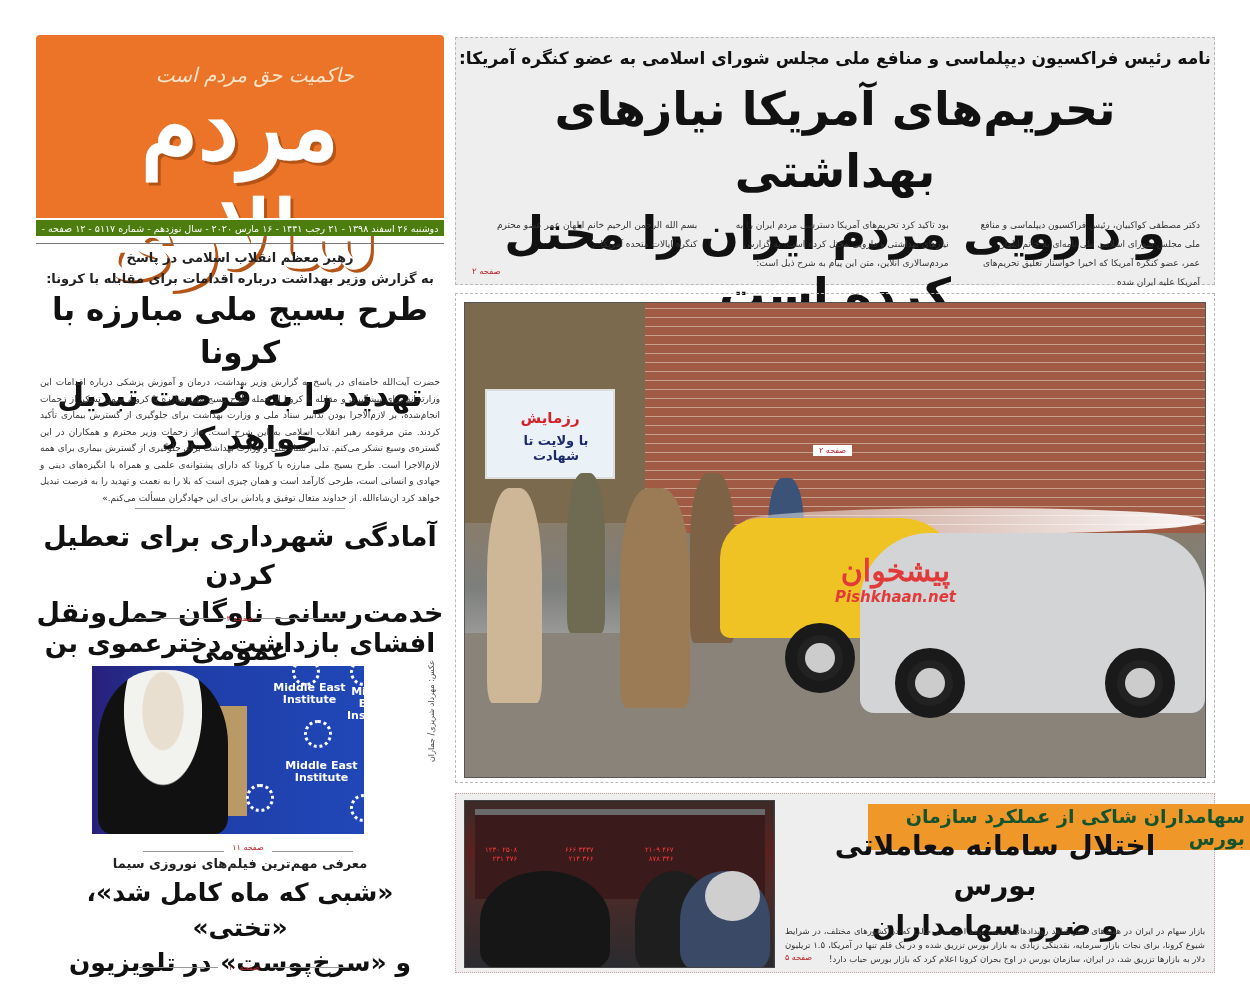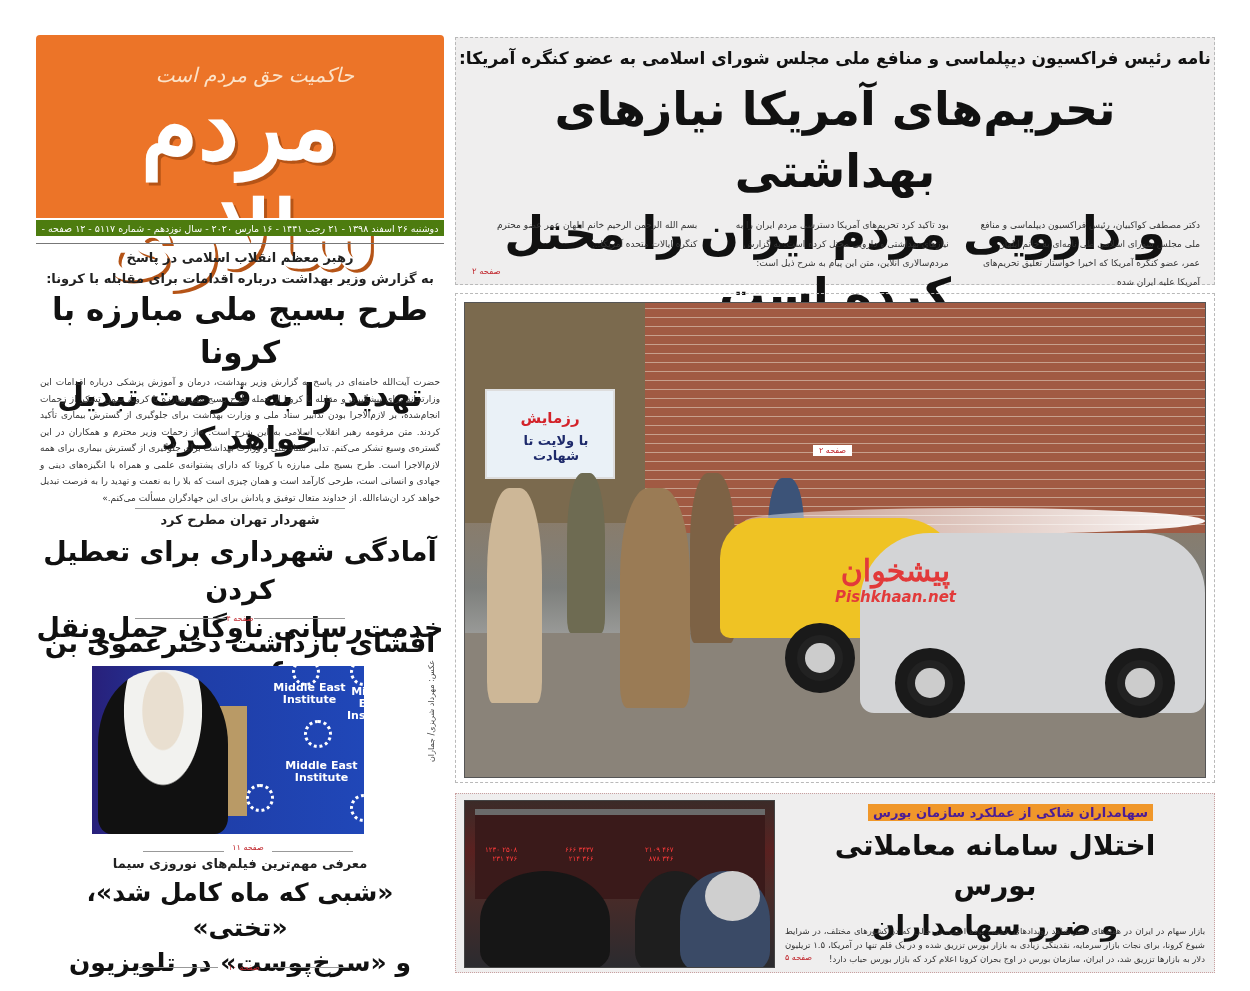--- a/index.html
+++ b/index.html
@@ -103,21 +103,21 @@
     left: 455px; top: 793px; width: 760px; height: 180px; background: #efeeee; border: 1px dotted #c9a0a0;
   }
   #bourse-photo {
     left: 464px; top: 800px; width: 311px; height: 168px; overflow: hidden;
     background: linear-gradient(180deg, #3b2b28 0%, #5a2120 30%, #4a2b28 55%, #2b2b2f 100%);
     border: 1px solid #444;
   }
   .board-text { position: absolute; color: #ff3b3b; font-size: 7px; direction: rtl; line-height: 9px; }
   .head-person { position: absolute; border-radius: 50% 50% 20% 20%; }
   #bourse-kicker {
-    left: 868px; top: 804px; background: #f0972a; color: #4c1d95; font-size: 13px; font-weight: bold; padding: 1px 5px;
+    left: 868px; top: 804px; background: #f0972a; color: #14532d; font-size: 19px; font-weight: bold; padding: 1px 5px;
   }
   #bourse-head { left: 790px; top: 826px; width: 410px; text-align: center; font-size: 28px; font-weight: bold; line-height: 40px; }
   #bourse-body { left: 785px; top: 924px; width: 420px; font-size: 8.5px; line-height: 14px; color: #333; text-align: justify; }
   #bourse-pageref { left: 785px; top: 953px; color: #c0262c; font-size: 8px; }
 </style>
 </head>
 <body>
 
 <div id="masthead" class="abs">
   <div class="tagline">حاکمیت حق مردم است</div>
@@ -145,21 +145,20 @@
   <div class="kicker-small" style="margin-top:6px;">به گزارش وزیر بهداشت درباره اقدامات برای مقابله با کرونا:</div>
   <div class="big-head" style="margin-top:2px;">
     <div>طرح بسیج ملی مبارزه با کرونا</div>
     <div>تهدید را به فرصت تبدیل خواهد کرد</div>
   </div>
 </div>
 <div class="abs body-text" style="left:40px; top:374px; width:400px;">حضرت آیت‌الله خامنه‌ای در پاسخ به گزارش وزیر بهداشت، درمان و آموزش پزشکی درباره اقدامات این وزارتخانه برای پیشگیری و مقابله با کرونا از جمله طرح بسیج ملی مبارزه با کرونا، ضمن تشکر از زحمات انجام‌شده، بر لازم‌الاجرا بودن تدابیر ستاد ملی و وزارت بهداشت برای جلوگیری از گسترش بیماری تأکید کردند. متن مرقومه رهبر انقلاب اسلامی به این شرح است: «از زحمات وزیر محترم و همکاران در این گستره‌ی وسیع تشکر می‌کنم. تدابیر ستاد ملی و وزارت بهداشت برای جلوگیری از گسترش بیماری برای همه لازم‌الاجرا است. طرح بسیج ملی مبارزه با کرونا که دارای پشتوانه‌ی علمی و همراه با انگیزه‌های دینی و جهادی و انسانی است، طرحی کارآمد است و همان چیزی است که بلا را به نعمت و تهدید را به فرصت تبدیل خواهد کرد ان‌شاءالله. از خداوند متعال توفیق و پاداش برای این جهادگران مسألت می‌کنم.»</div>
 
 <div class="abs rule" style="left:135px; top:508px; width:210px; background:#999;"></div>
 <div class="abs center" style="left:36px; top:512px; width:408px;">
-  <div class="kicker-small">شهردار تهران مطرح کرد</div>
   <div class="big-head" style="font-size:27px; line-height:38px; margin-top:6px;">
     <div>آمادگی شهرداری برای تعطیل کردن</div>
     <div>خدمت‌رسانی ناوگان حمل‌ونقل عمومی</div>
   </div>
 </div>
 <div class="abs" style="left:135px; top:614px; width:210px; display:flex; align-items:center; ">
   <div class="rule" style="flex:1; background:#999;"></div>
   <div class="pageref-red">صفحه ۴</div>
   <div class="rule" style="flex:1; background:#999;"></div>
 </div>

